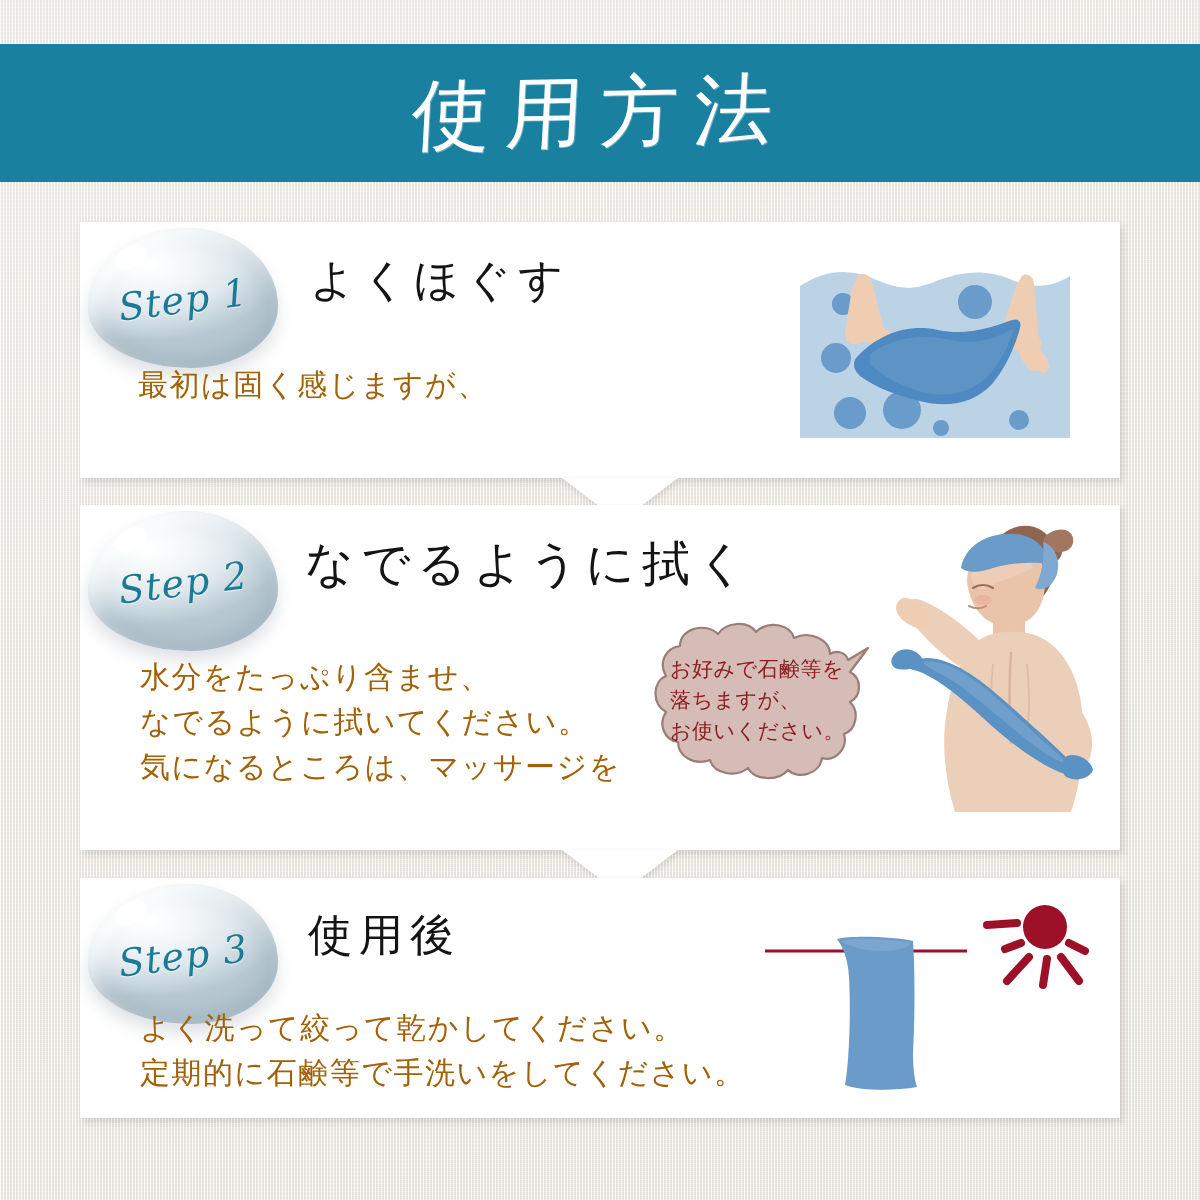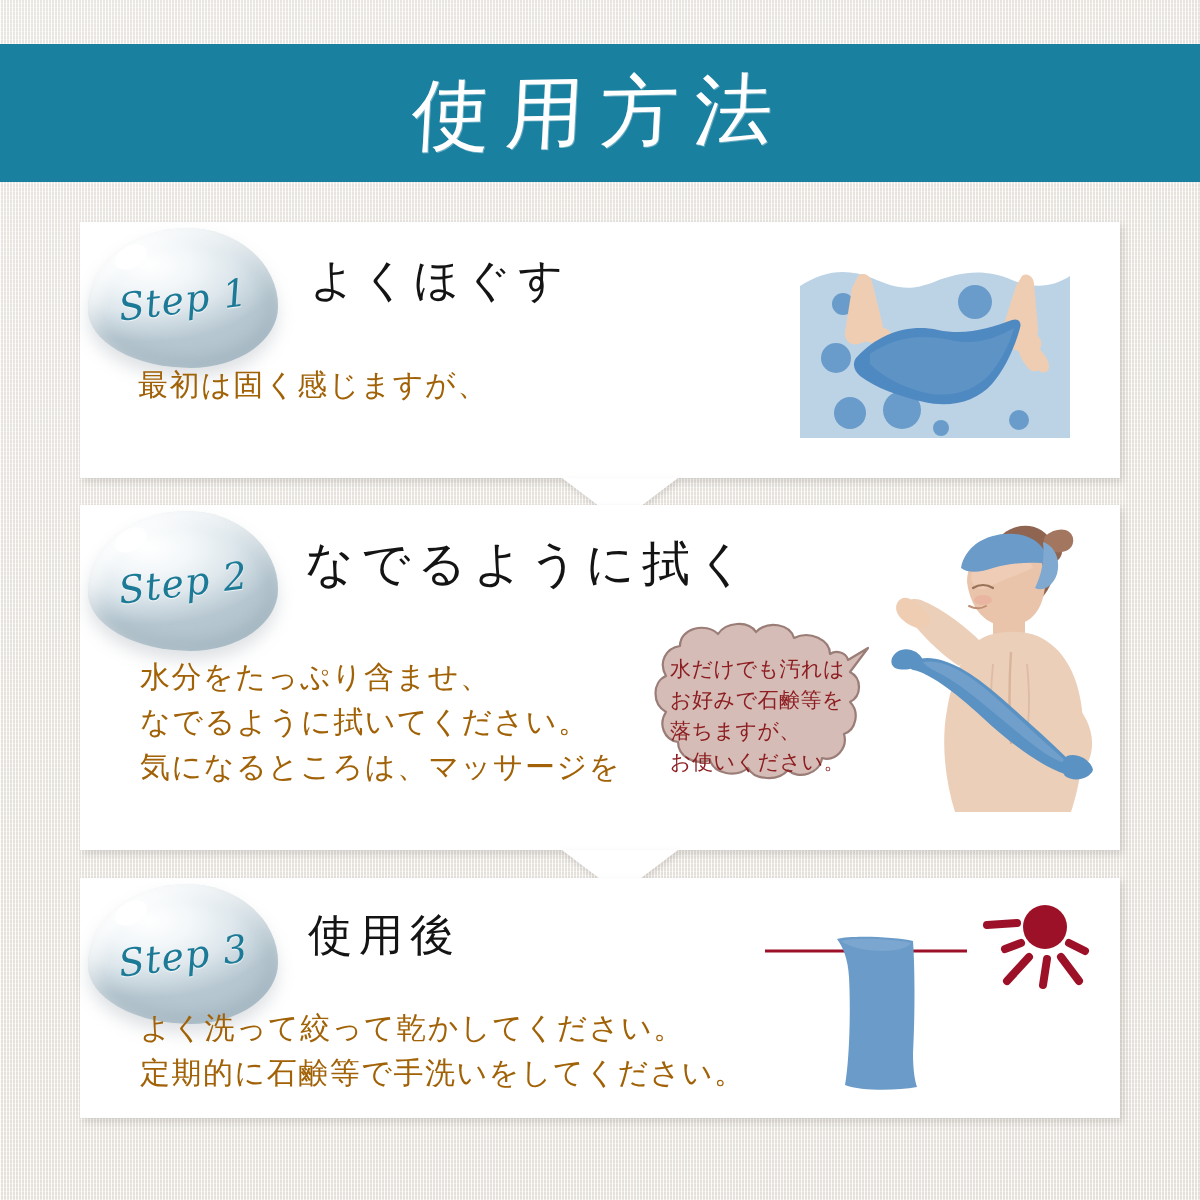--- a/index.html
+++ b/index.html
@@ -268,21 +268,20 @@
       M40,26 C40,8 66,2 78,14 C86,2 108,0 116,12 C128,0 150,4 154,18
       C170,10 190,20 190,34 C196,30 206,32 208,40
       L228,28 L210,52
       C222,58 222,76 210,82 C220,92 216,110 204,114
       C208,128 196,142 182,138 C180,154 158,160 148,150
       C138,162 114,160 108,148 C96,158 74,154 70,140
       C54,146 38,136 38,122 C24,120 18,104 26,92
       C12,84 12,62 26,56 C18,42 26,28 40,26 Z" fill="#d6bcb6" stroke="#9a7d77" stroke-width="2.2" stroke-linejoin="round"></path>
   </svg>
   <div class="bubble-text">
-    <span class="body-line">水だけでも汚れは</span>
     <span class="body-line">お好みで石鹸等を</span>
     <span class="body-line">落ちますが、</span>
     <span class="body-line">お使いください。</span>
   </div>
 </div>
 
 <div class="notch-wrap" id="notch-2">
   <div class="notch-tri"></div>
 </div>
 

